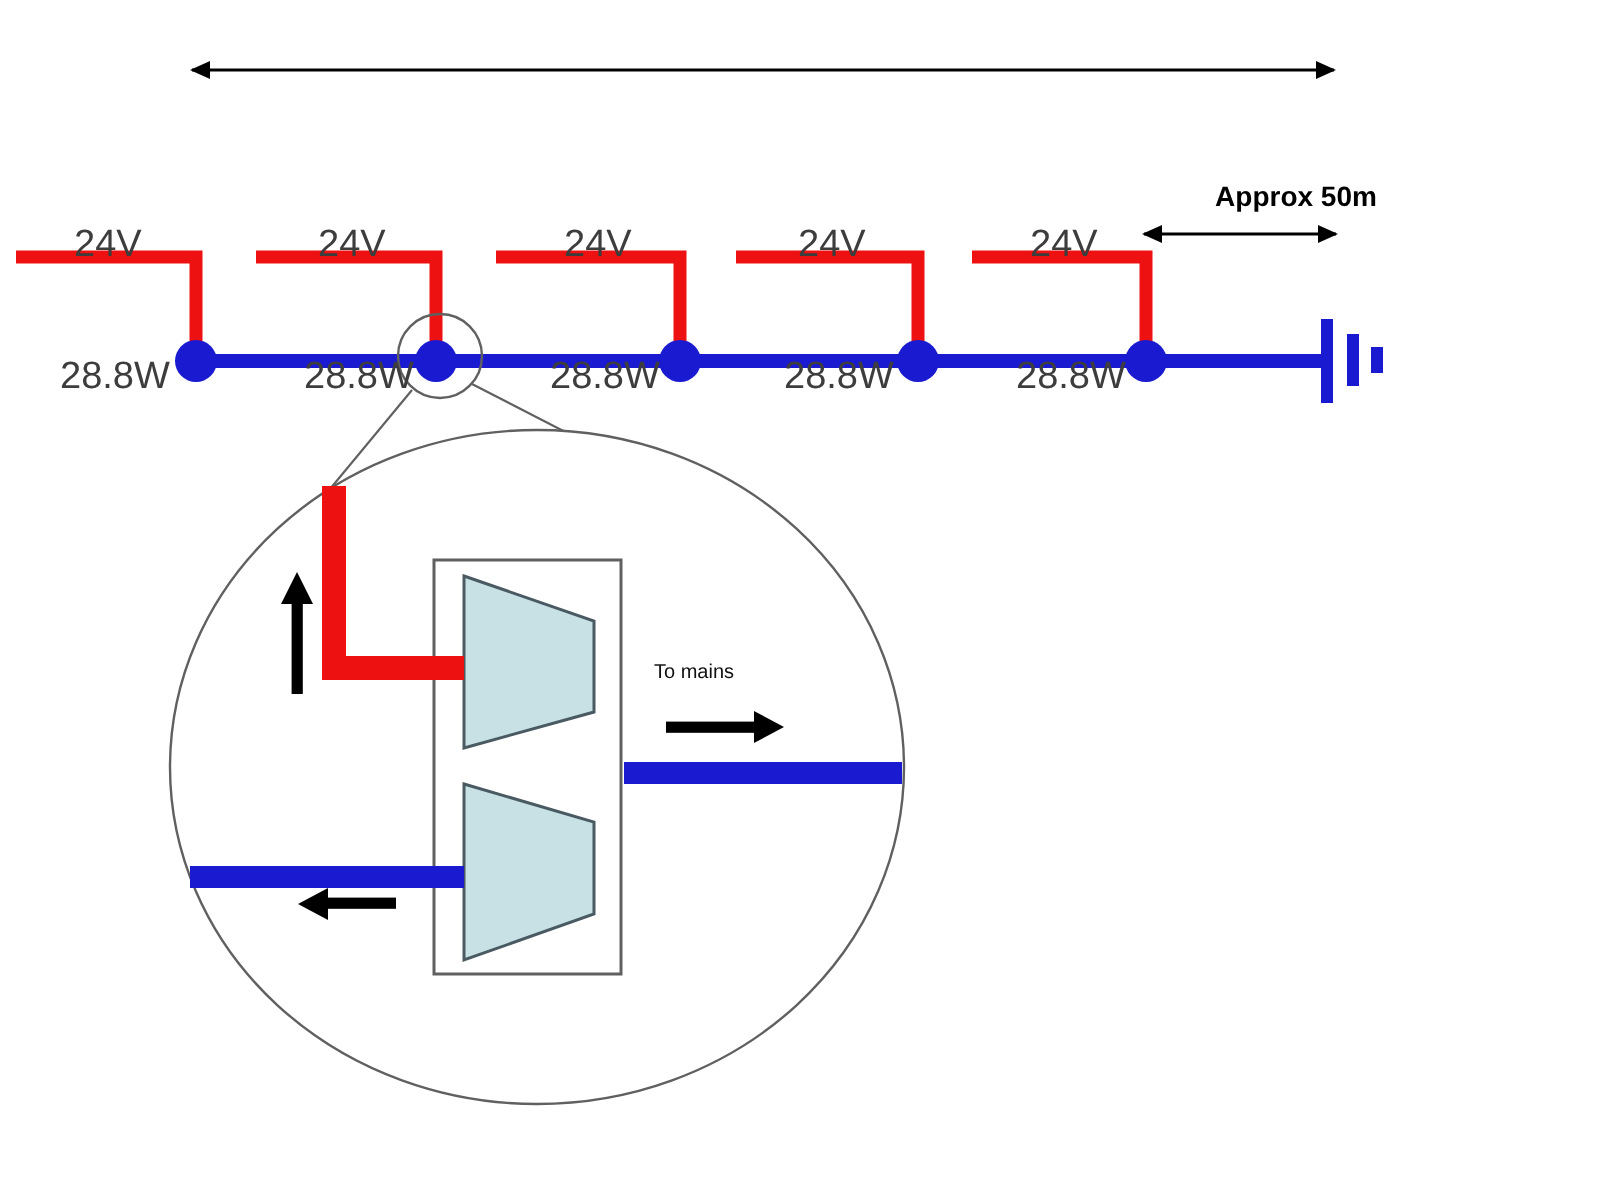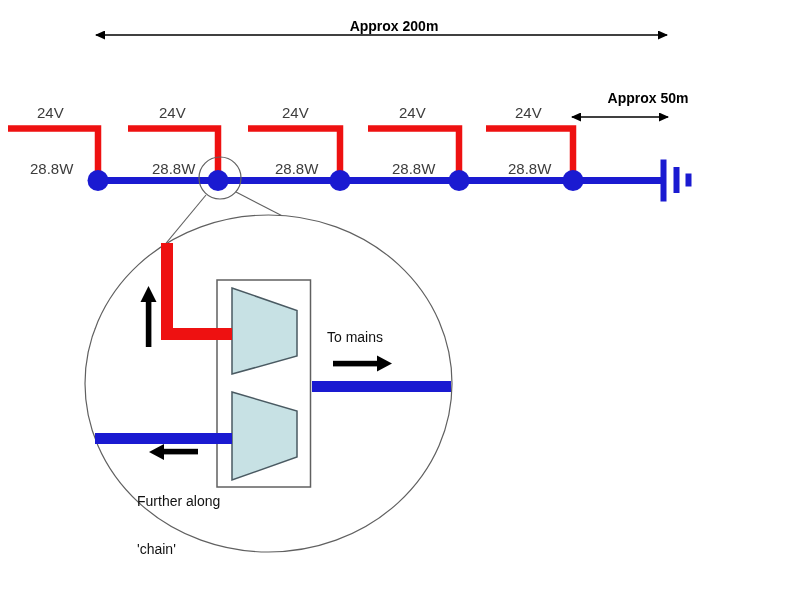--- a/index.html
+++ b/index.html
@@ -19,25 +19,25 @@
     position: relative;
     overflow: hidden;
   }
   .canvas { position: absolute; left: 0; top: 0; width: 800px; height: 600px; }
   svg.layer { position: absolute; left: 0; top: 0; }
   .txt { position: absolute; white-space: pre; }
   .dim-label {
     font-size: 14px; font-weight: bold; color: #000;
     text-align: center;
   }
-  .light-label { color: var(--c-label_gray); font-size: 15px; }
+  .light-label { color: var(--c-label_gray); font-size: 19px; }
   .light-label .volts { padding-left: 7px; line-height: 13px; }
   .light-label .watts { margin-top: 9px; line-height: 13px; }
   .callout-label {
-    color: var(--c-text_black); font-size: 14px; line-height: 16px;
+    color: var(--c-text_black); font-size: 10px; line-height: 16px;
   }
 </style>
 </head>
 <body>
 
 <div class="canvas">
 
   <svg class="layer" width="800" height="600" viewBox="0 0 800 600">
     <defs>
       <marker id="ah-end" markerWidth="12" markerHeight="10" refX="9" refY="4.5" orient="auto" markerUnits="userSpaceOnUse">
@@ -98,21 +98,20 @@
         <rect x="333" y="360.8" width="44" height="5.6"></rect>
         <polygon points="377,355.5 377,371.5 392,363.5"></polygon>
       </g>
       <g>
         <rect x="164" y="448.8" width="34" height="5.6"></rect>
         <polygon points="164,444 164,460 149,452"></polygon>
       </g>
     </g>
   </svg>
 
-  <div class="txt dim-label" style="left:314px; top:18px; width:160px;">Approx 200m</div>
   <div class="txt dim-label" style="left:596px; top:90px; width:104px;">Approx 50m</div>
 
   <div class="txt light-label" style="left:30px; top:72px;">
     <div class="volts">24V</div>
     <div class="watts">28.8W</div>
   </div>
   <div class="txt light-label" style="left:152px; top:72px;">
     <div class="volts">24V</div>
     <div class="watts">28.8W</div>
   </div>
@@ -123,18 +122,14 @@
   <div class="txt light-label" style="left:392px; top:72px;">
     <div class="volts">24V</div>
     <div class="watts">28.8W</div>
   </div>
   <div class="txt light-label" style="left:508px; top:72px;">
     <div class="volts">24V</div>
     <div class="watts">28.8W</div>
   </div>
 
   <div class="txt callout-label" style="left:327px; top:329px;">To mains</div>
-  <div class="txt callout-label" style="left:137px; top:461px;">
-    <div>Further along</div>
-    <div>'chain'</div>
-  </div>
 
 </div>
 
 </body></html>

